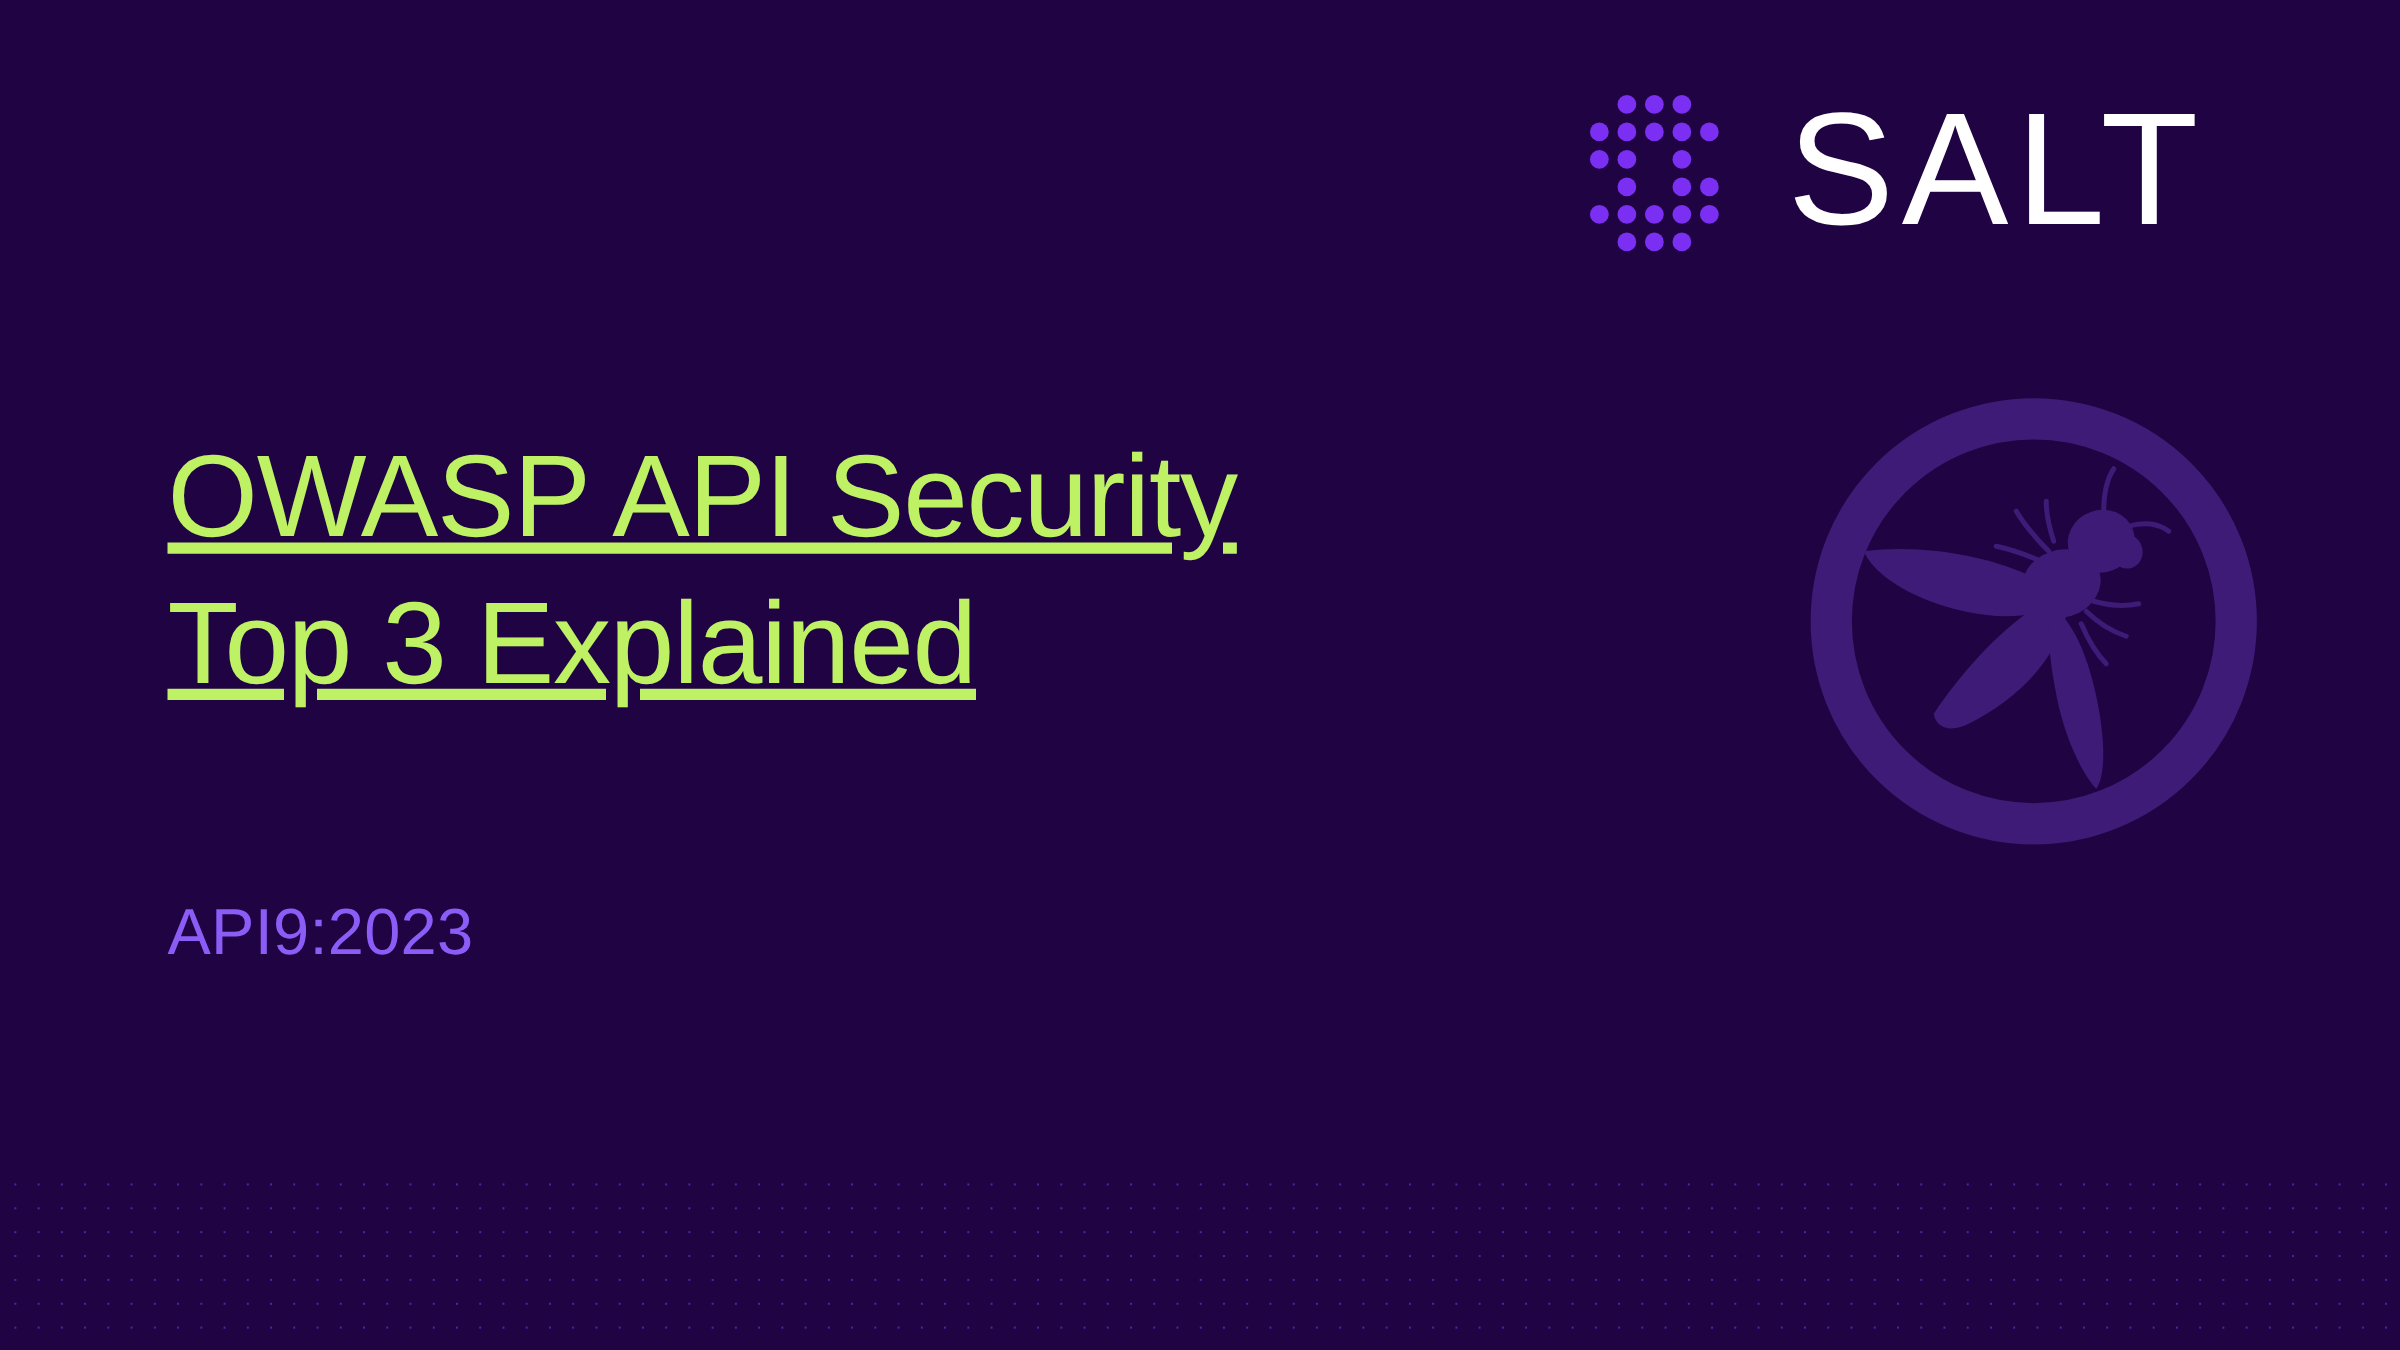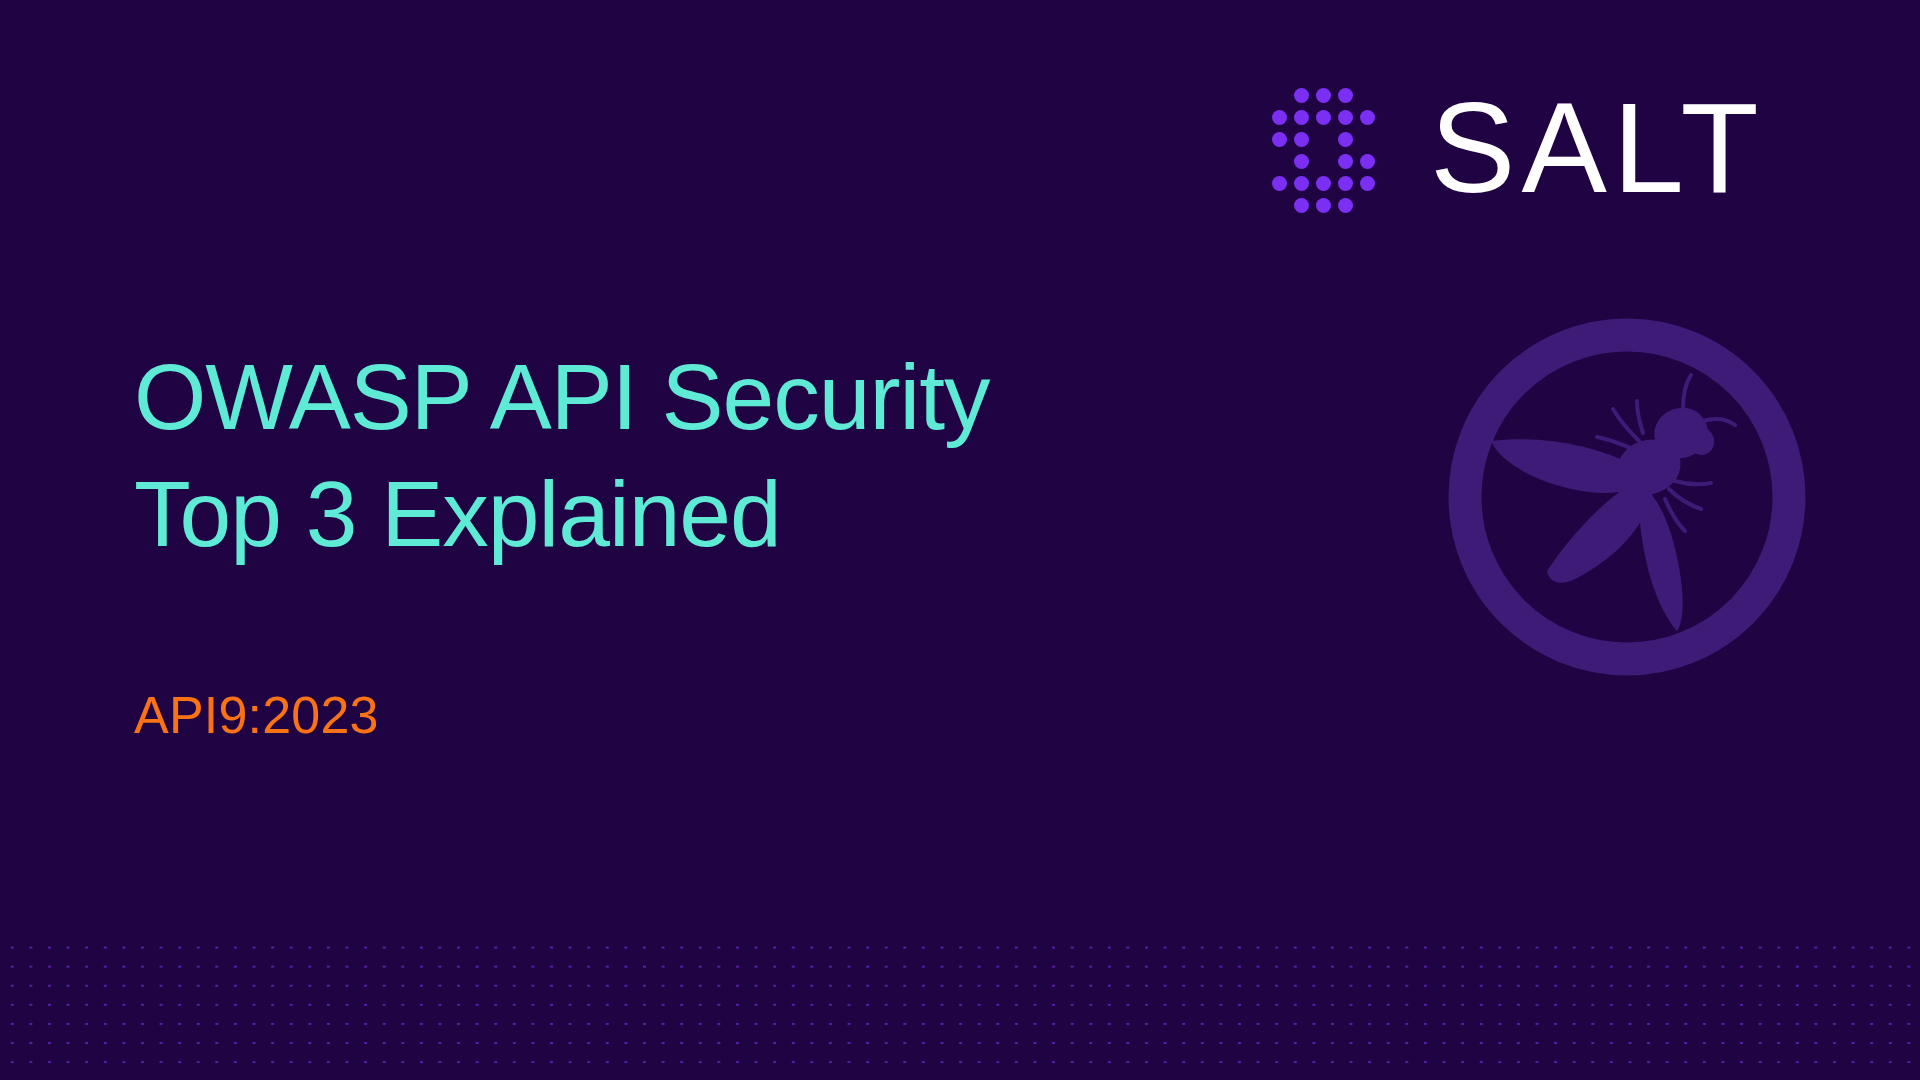--- a/index.html
+++ b/index.html
@@ -24,21 +24,21 @@
     background-image: radial-gradient(#7B2FF2 1.1px, transparent 1.2px);
     background-size:18.6px 19.1px;
     background-position:3px 5px;
     opacity:.62;
     pointer-events:none;
   }
 
   
   #brand {
     position:absolute;
-    left:1268px; top:84px;
+    left:1268px; top:72px;
     display:flex;
     align-items:center;
     gap:52px;
   }
   #salt-dots {
     display:grid;
     grid-template-columns:repeat(5, 22px);
     grid-template-rows:repeat(6, 22px);
     width:110px; height:132px;
   }
@@ -168,24 +168,24 @@
         <path d="M190 136 C 176 130, 164 126, 154 124" fill="none" stroke-width="4" stroke-linecap="round"></path>
         <path d="M200 120 C 196 108, 194 98, 194 88" fill="none" stroke-width="4" stroke-linecap="round"></path>
 
         <path d="M226 176 C 236 186, 246 192, 258 196" fill="none" stroke-width="4" stroke-linecap="round"></path>
         <path d="M222 186 C 228 200, 234 210, 242 218" fill="none" stroke-width="4" stroke-linecap="round"></path>
         <path d="M232 168 C 246 172, 258 172, 268 170" fill="none" stroke-width="4" stroke-linecap="round"></path>
       </g>
     </svg>
   </div>
 
-  <h1 id="headline" style="color: #5eead4;">
+  <h1 id="headline" style="color: #bef264; text-decoration: underline;">
     <span class="line">OWASP API Security</span>
     <span class="line">Top 3 Explained</span>
   </h1>
 
-  <h2 id="subhead" style="color: #f97316;">
+  <h2 id="subhead" style="color: #8b5cf6; margin-top: 31px;">
     <span class="line">API9:2023</span>
   </h2>
 
   <div id="dot-texture"></div>
 
 </div>
 
 </body></html>

